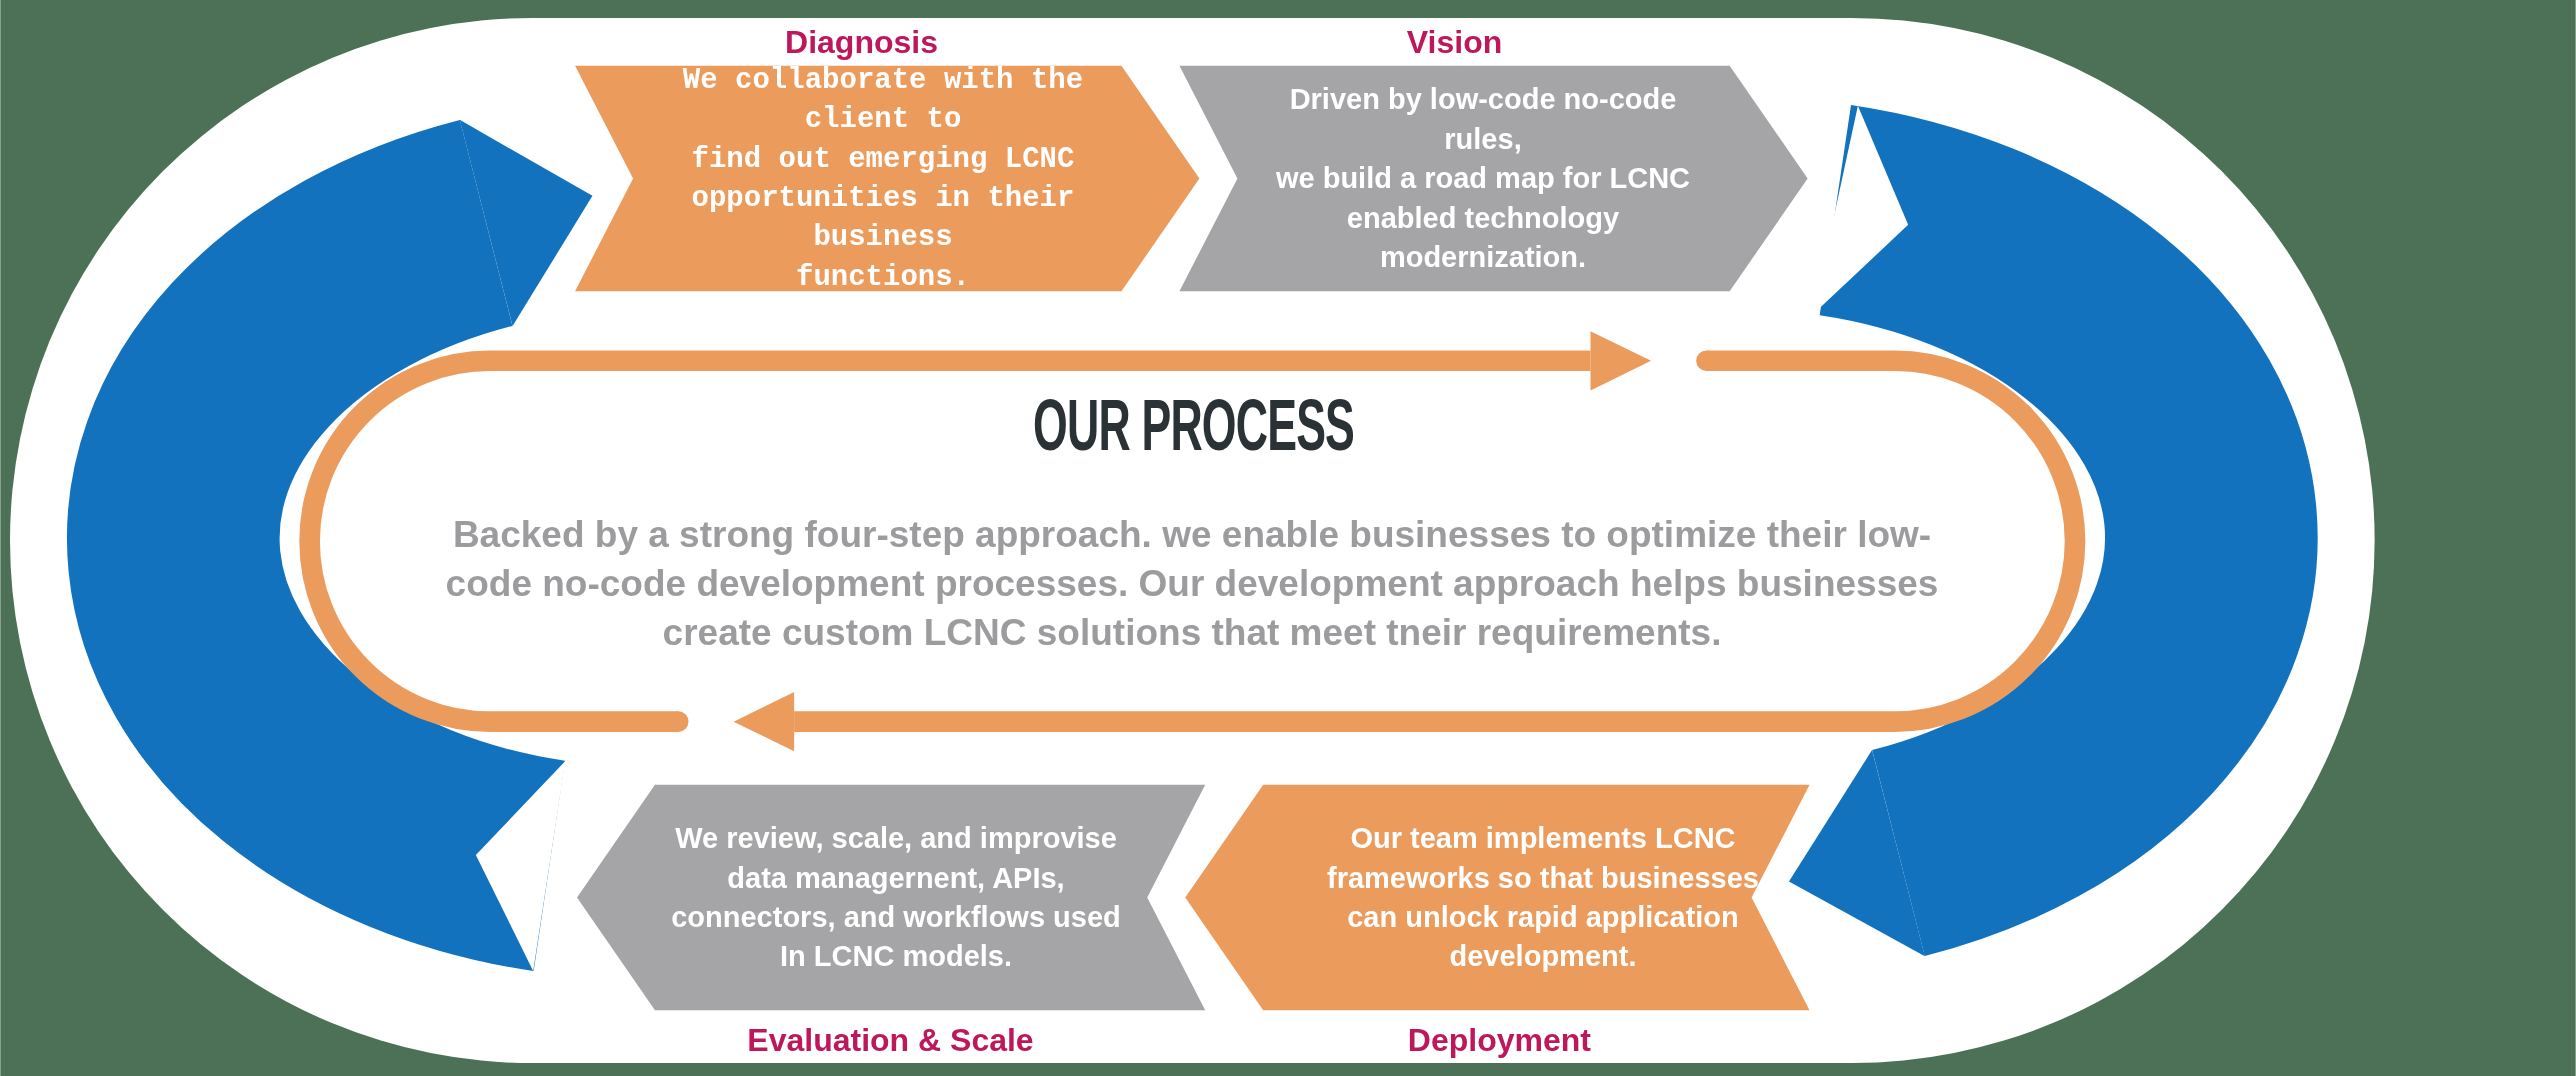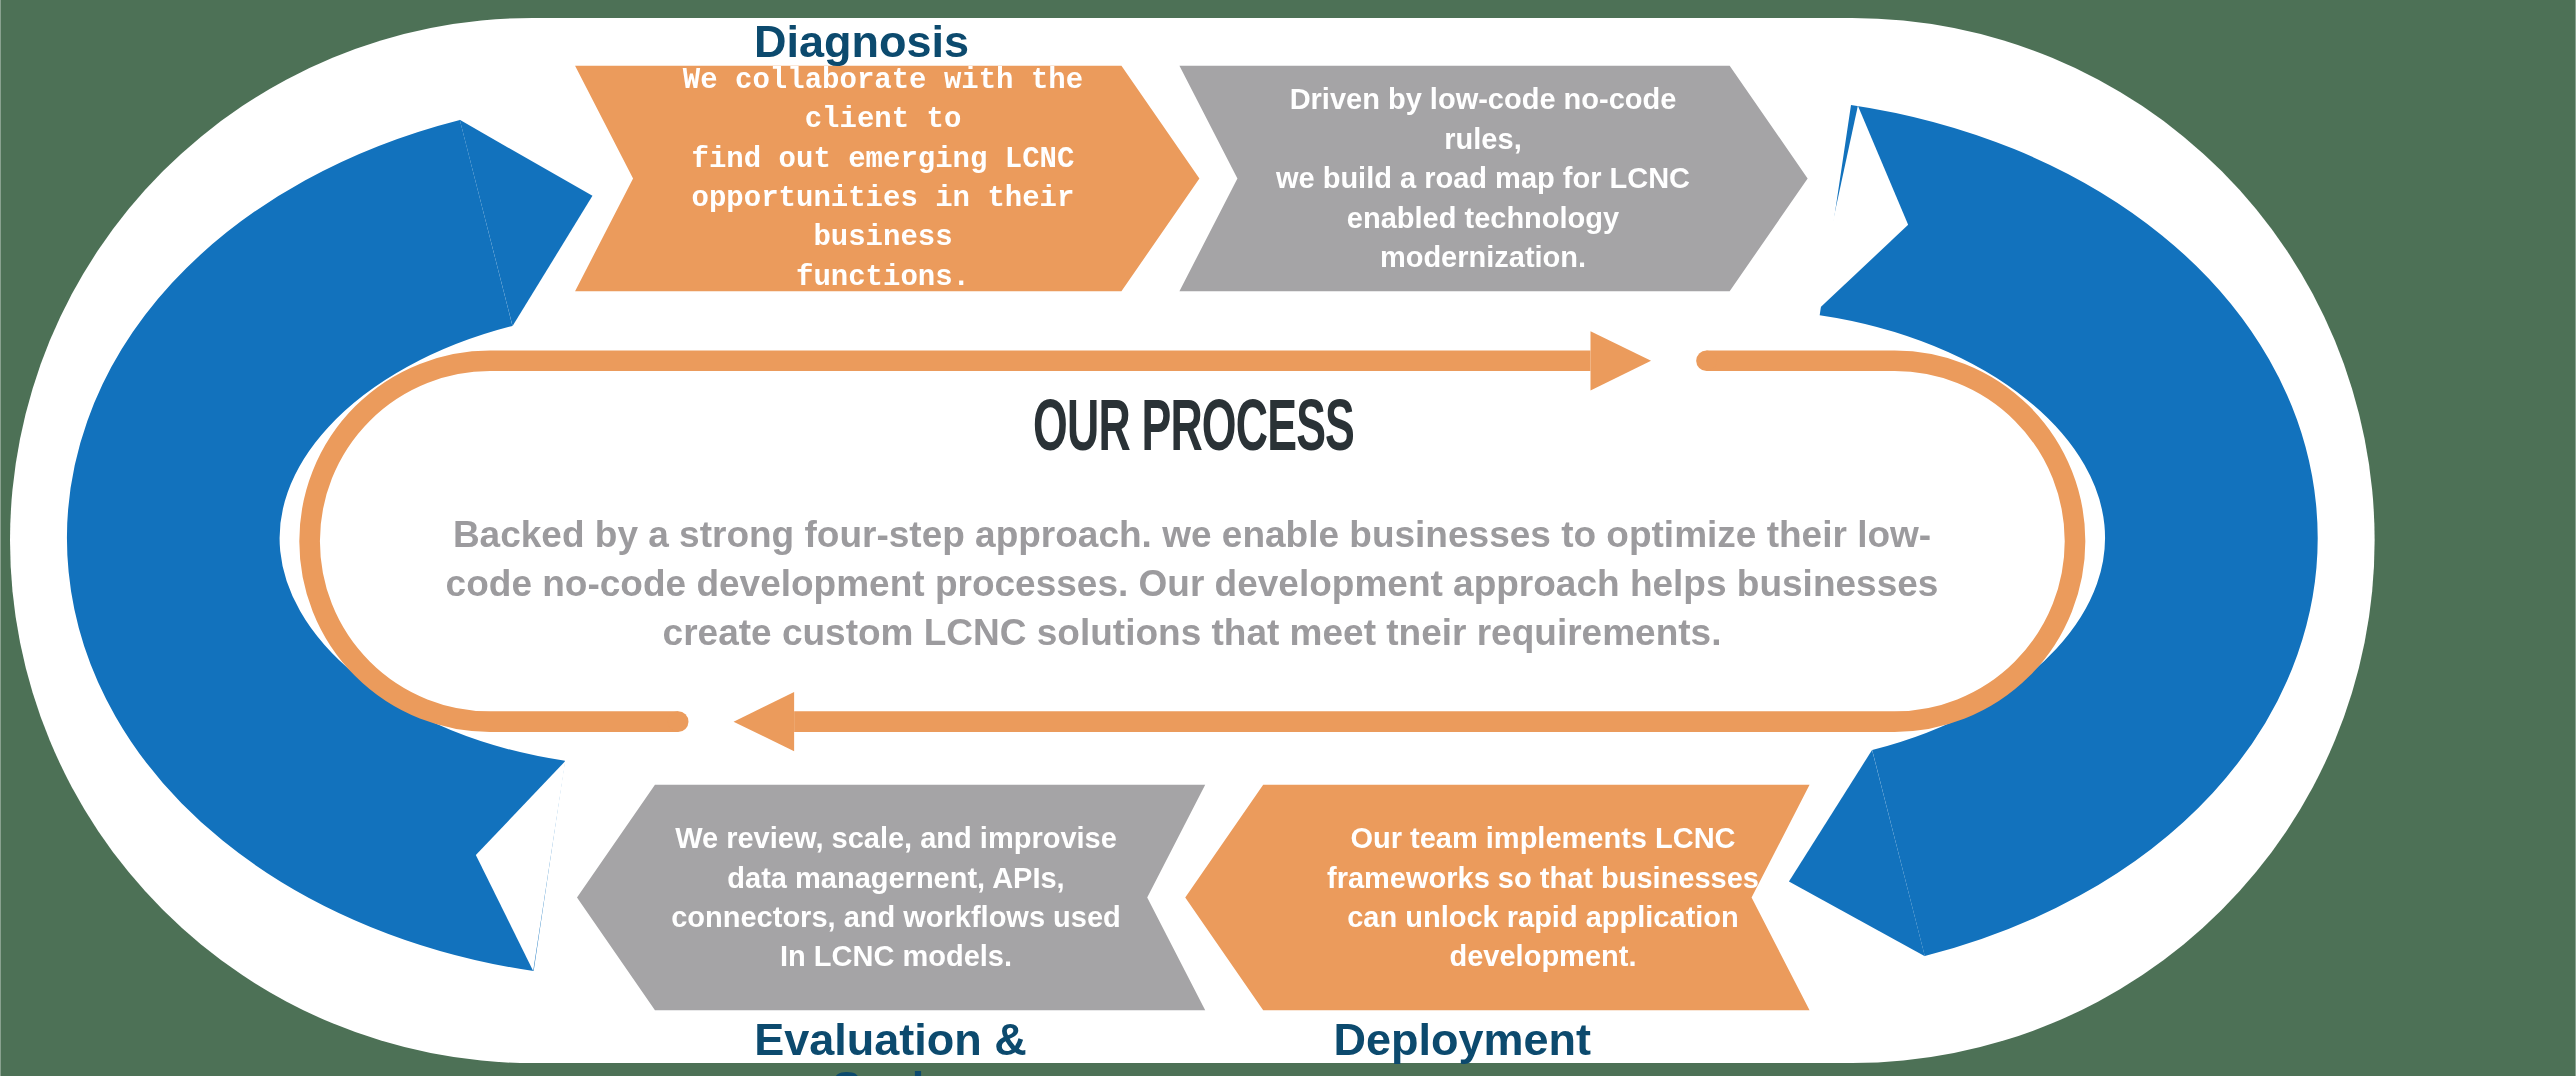--- a/index.html
+++ b/index.html
@@ -5,21 +5,21 @@
   html,body{margin:0;padding:0;}
   body{
     width:2576px;height:1076px;overflow:hidden;position:relative;
     font-family:"Liberation Sans", sans-serif;
   }
   .canvas{position:absolute;inset:0;width:2576px;height:1076px;}
   .canvas svg{position:absolute;left:0;top:0;}
   .txt{position:absolute;text-align:center;}
   .step-title{
     top:18px;width:387px;height:52px;
-    font-size:45px;font-weight:700;color:#0c4a6e;line-height:48px;
+    font-size:32px;font-weight:700;color:#be185d;line-height:48px;
     letter-spacing:0px;
   }
   .step-title.bottom{top:1016px;}
   .step-desc{
     display:flex;align-items:center;justify-content:center;
     width:470px;height:226px;
     font-size:29px;font-weight:700;color:#ffffff;line-height:1.36;
     white-space:pre-line;
   }
   .center-heading{
@@ -61,20 +61,21 @@
     <polygon points="2468,514 2468,606 2562,560" fill="#eb9b5c"></polygon>
     <circle cx="1052" cy="1120" r="16" fill="#eb9b5c"></circle>
 
     <polygon points="892,102 1740,102 1861,277 1740,452 892,452 982,277" fill="#eb9b5c"></polygon>
     <polygon points="1830,102 2684,102 2805,277 2684,452 1830,452 1920,277" fill="#a5a4a6"></polygon>
     <polygon points="1870,1218 1016,1218 895,1393 1016,1568 1870,1568 1780,1393" fill="#a5a4a6"></polygon>
     <polygon points="2808,1218 1960,1218 1839,1393 1960,1568 2808,1568 2718,1393" fill="#eb9b5c"></polygon>
   </svg>
 
   <div class="txt step-title" style="left:668px;">Diagnosis</div>
+  <div class="txt step-title" style="left:1261px;">Vision</div>
   <div class="txt step-title bottom" style="left:697px;">Evaluation &amp; Scale</div>
   <div class="txt step-title bottom" style="left:1204px;text-align:right;">Deployment</div>
 
   <div class="txt step-desc" style="left:648px;top:66px;font-family:Liberation Mono, monospace;">We collaborate with the client to
 find out emerging LCNC
 opportunities in their business
 functions.</div>
   <div class="txt step-desc" style="left:1248px;top:66px;">Driven by low-code no-code rules,
 we build a road map for LCNC
 enabled technology

